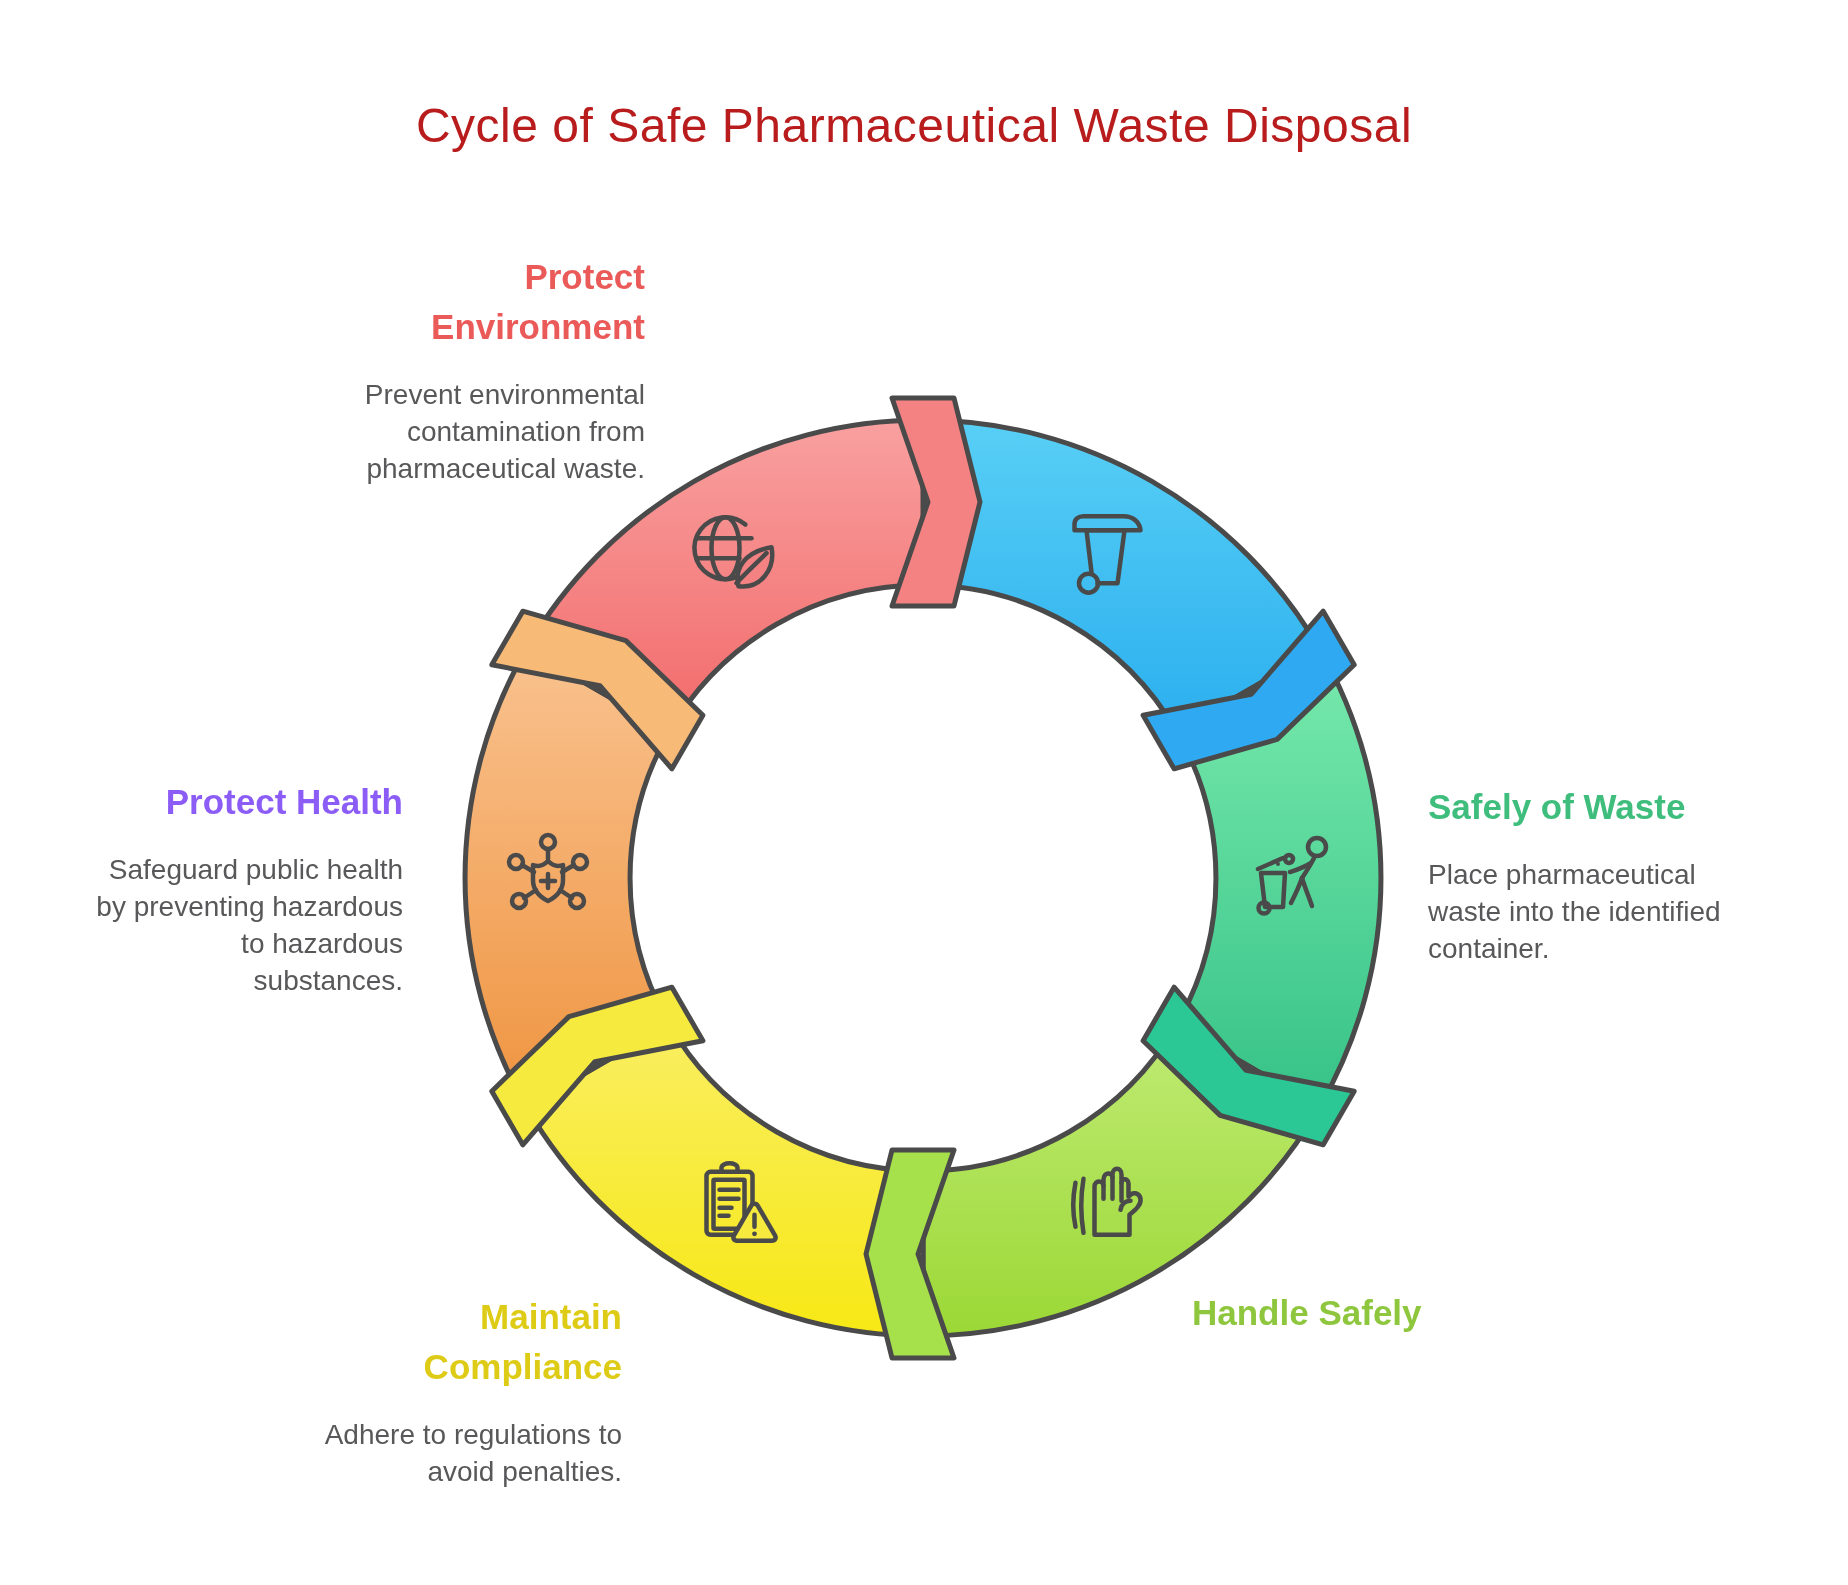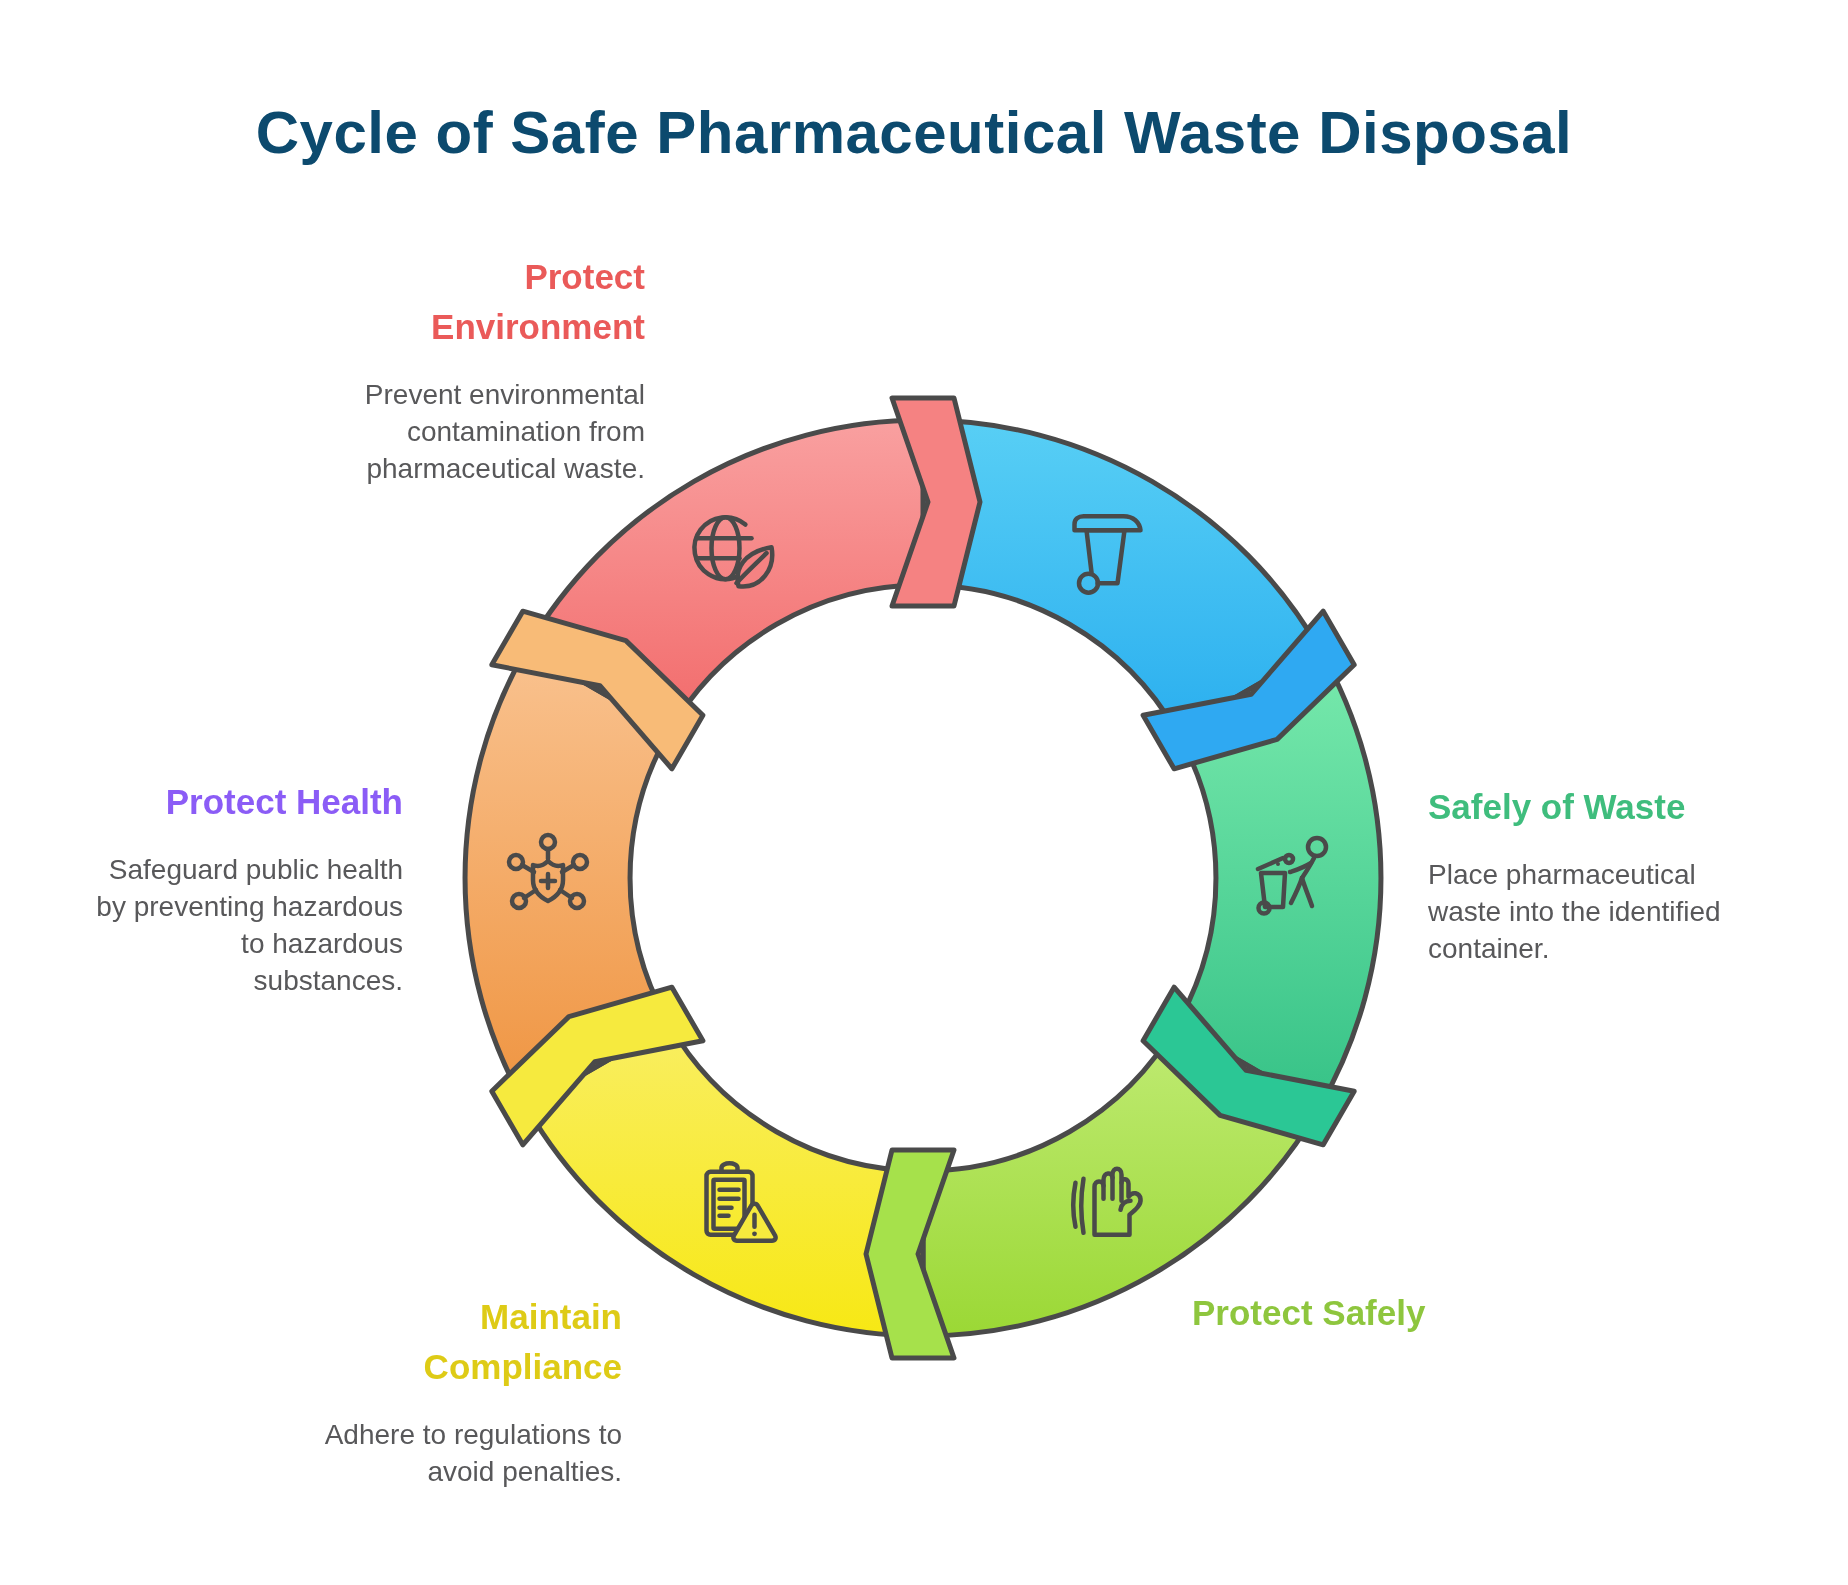--- a/index.html
+++ b/index.html
@@ -2,21 +2,21 @@
 <html><head>
 <meta charset="utf-8">
 <style>
   html,body{margin:0;padding:0;}
   body{
     width:1848px;height:1585px;position:relative;overflow:hidden;
     background:#ffffff;font-family:"Liberation Sans",sans-serif;
   }
   .title{
     position:absolute;top:98px;left:914px;transform:translateX(-50%);
-    font-size:60px;font-weight:700;color:#0c4a6e;white-space:nowrap;letter-spacing:.5px;
+    font-size:48px;font-weight:400;color:#b91c1c;white-space:nowrap;letter-spacing:.5px;
   }
   #ring-svg{position:absolute;left:423px;top:378px;width:1000px;height:1000px;}
   .label-block{position:absolute;}
   .step-heading{margin:0;font-size:35px;line-height:50px;font-weight:700;white-space:pre-line;}
   .step-desc{margin:24px 0 0 0;font-size:28px;line-height:37px;color:#58585A;white-space:pre-line;}
   .lb-0{left:1203px;top:206px;text-align:left;}
   .lb-1{left:1428px;top:782px;text-align:left;}
   .lb-2{left:1192px;top:1288px;text-align:left;}
   .lb-3{right:1226px;top:1292px;text-align:right;}
   .lb-4{right:1445px;top:777px;text-align:right;}
@@ -208,21 +208,21 @@
 </div>
 
 <div class="label-block lb-1">
   <h2 class="step-heading" style="color: rgb(63, 189, 125);">Safely of Waste</h2>
   <p class="step-desc">Place pharmaceutical
 waste into the identified
 container.</p>
 </div>
 
 <div class="label-block lb-2">
-  <h2 class="step-heading" style="color: rgb(142, 198, 62);">Protect Safely</h2>
+  <h2 class="step-heading" style="color: rgb(142, 198, 62);">Handle Safely</h2>
 </div>
 
 <div class="label-block lb-3">
   <h2 class="step-heading" style="color: rgb(222, 203, 22);">Maintain
 Compliance</h2>
   <p class="step-desc">Adhere to regulations to
 avoid penalties.</p>
 </div>
 
 <div class="label-block lb-4">

